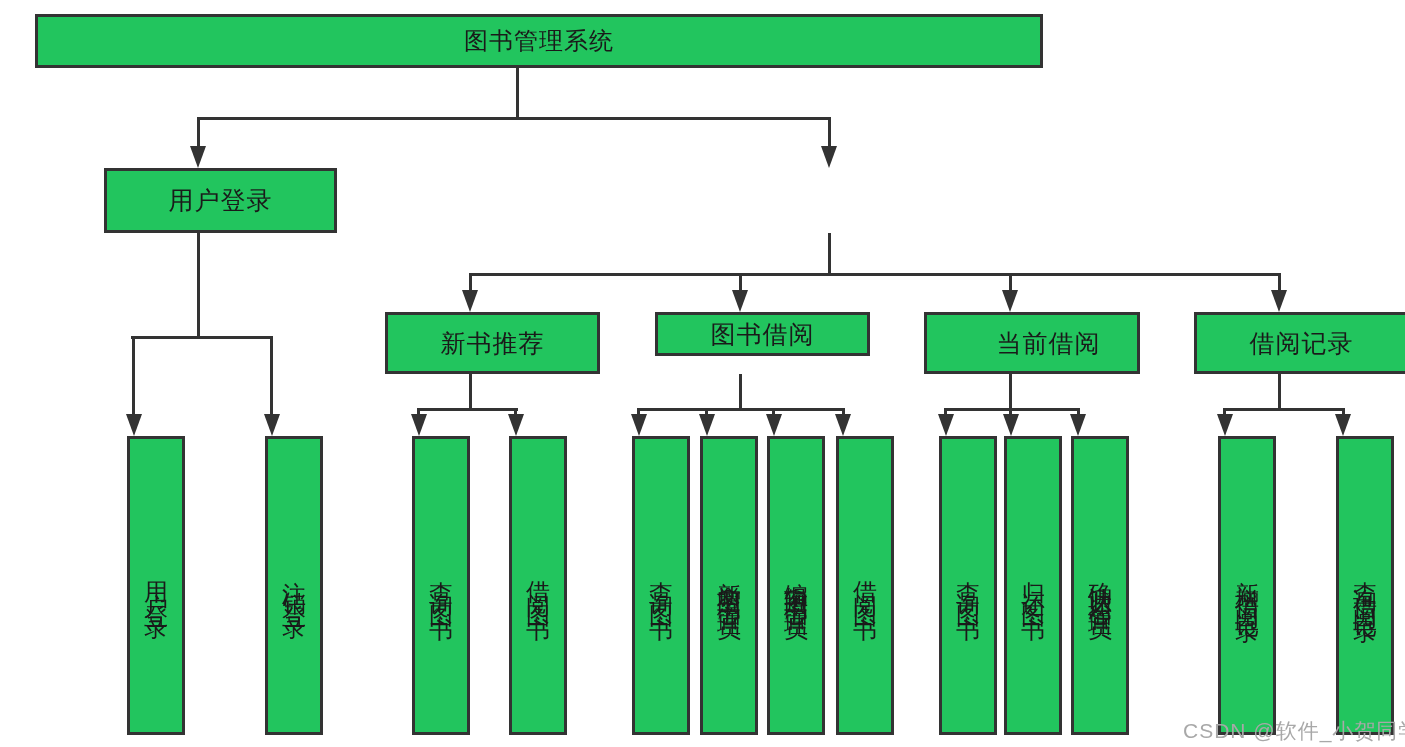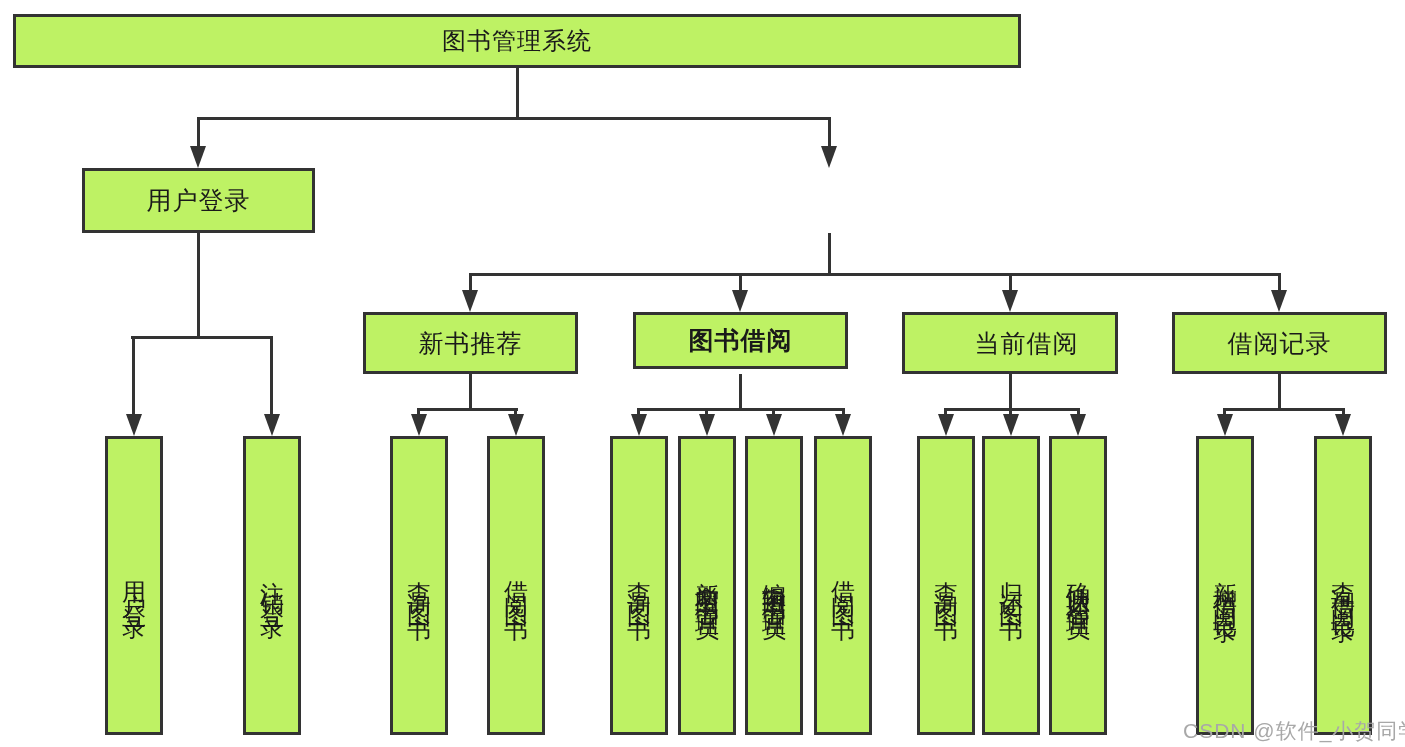--- a/index.html
+++ b/index.html
@@ -1,29 +1,29 @@
 <!DOCTYPE html>
 <html><head>
 <meta charset="utf-8">
 <style>
   html,body{margin:0;padding:0;background:#ffffff;}
   .canvas{
     position:relative;width:1405px;height:747px;background:#ffffff;overflow:hidden;
     font-family:"Liberation Sans","DejaVu Sans",sans-serif;color:#1a1a1a;
   }
   .box{
-    position:absolute;background:#bef264;border:3px solid #333333;box-sizing:border-box;
-    display:flex;align-items:center;justify-content:center;
+    position:absolute;background:#22c55e;border:3px solid #333333;box-sizing:border-box;
+    display:flex;align-items:center;justify-content:center;margin-left:22px;
   }
   .hbox{font-size:25px;letter-spacing:1px;}
   .root{left:13px;top:14px;width:1008px;height:54px;font-size:24px;}
   .l2a{left:82px;top:168px;width:233px;height:65px;}
   .l2b{left:712px;top:168px;width:234px;height:65px;}
   .l3a{left:363px;top:312px;width:215px;height:62px;text-align:right;}
-  .l3b{left:633px;top:312px;width:215px;height:57px;font-weight:bold;}
+  .l3b{left:633px;top:312px;width:215px;height:44px;}
   .l3c{left:902px;top:312px;width:216px;height:62px;padding-left:33px;}
   .l3d{left:1172px;top:312px;width:215px;height:62px;}
   .leaf{top:436px;width:58px;height:299px;font-size:24px;}
   .leaf span{writing-mode:vertical-rl;text-orientation:mixed;line-height:1;}
   .ls-wide span{letter-spacing:12px;}
   .ls-med span{letter-spacing:8px;}
   .ls-tight span{letter-spacing:5px;}
   .lf1{left:105px;}  .lf2{left:243px;}  .lf3{left:390px;}  .lf4{left:487px;}
   .lf5{left:610px;}  .lf6{left:678px;}  .lf7{left:745px;}  .lf8{left:814px;}
   .lf9{left:917px;}  .lf10{left:982px;} .lf11{left:1049px;}.lf12{left:1196px;}

